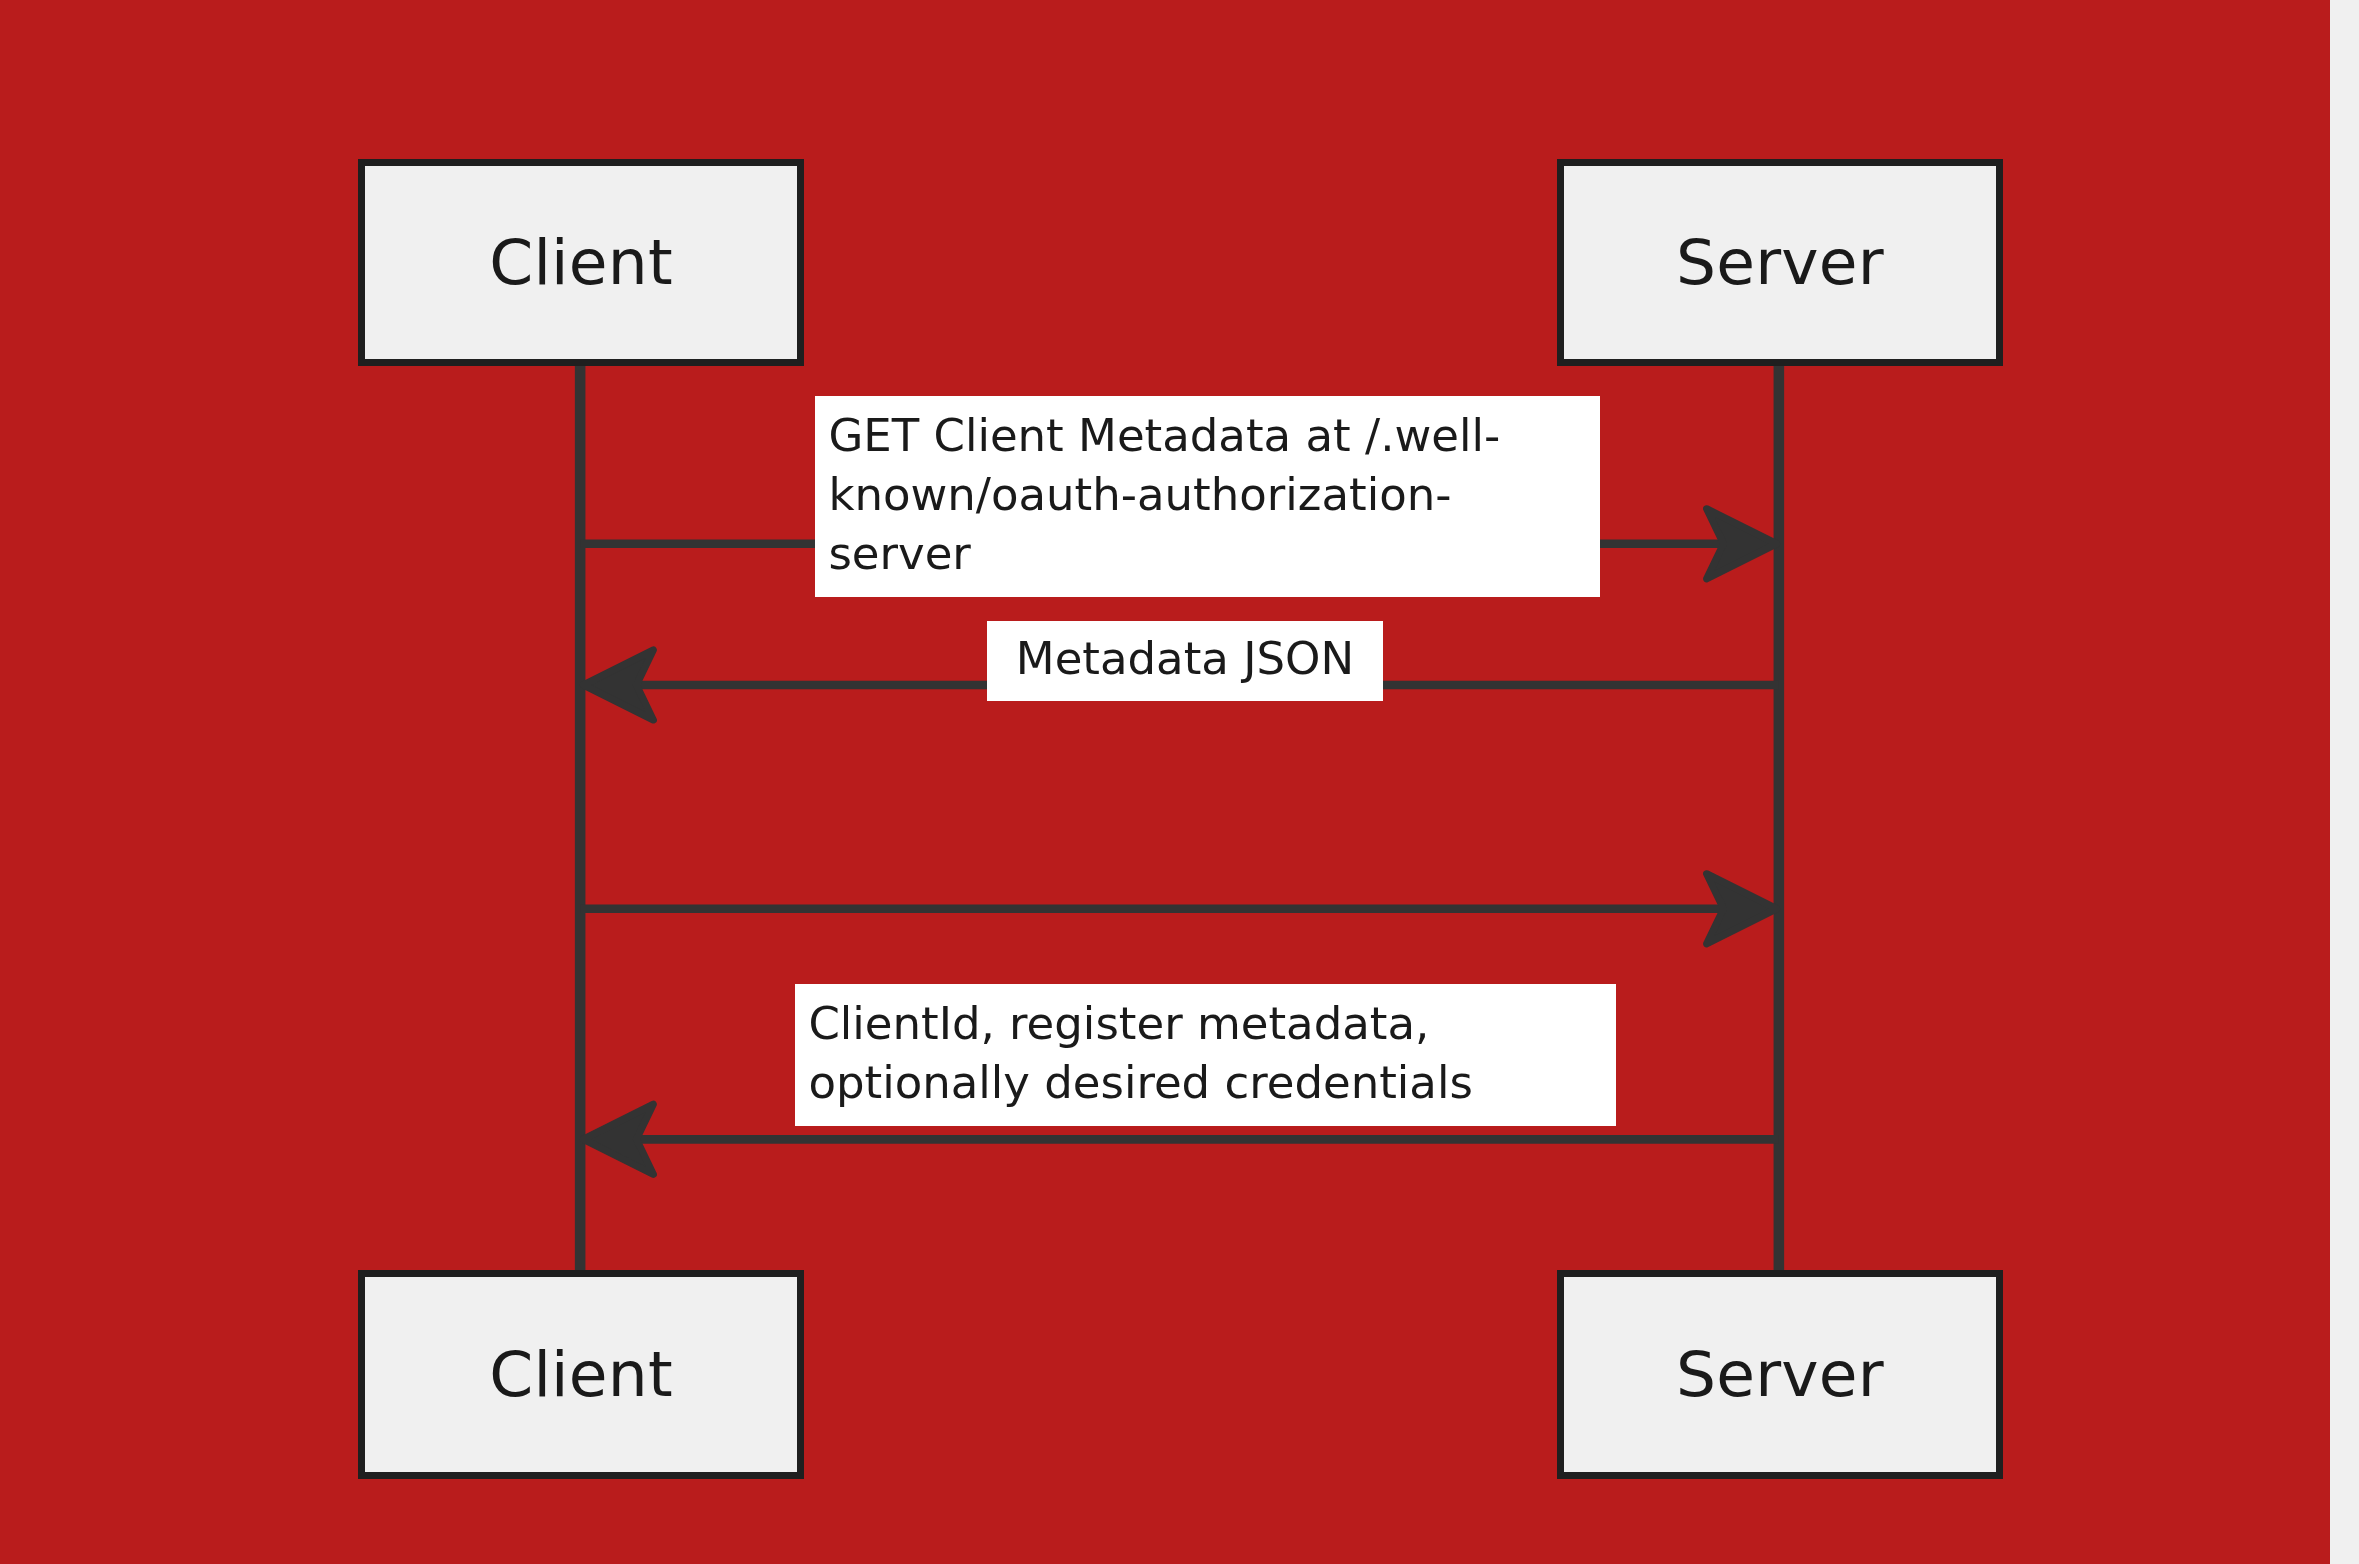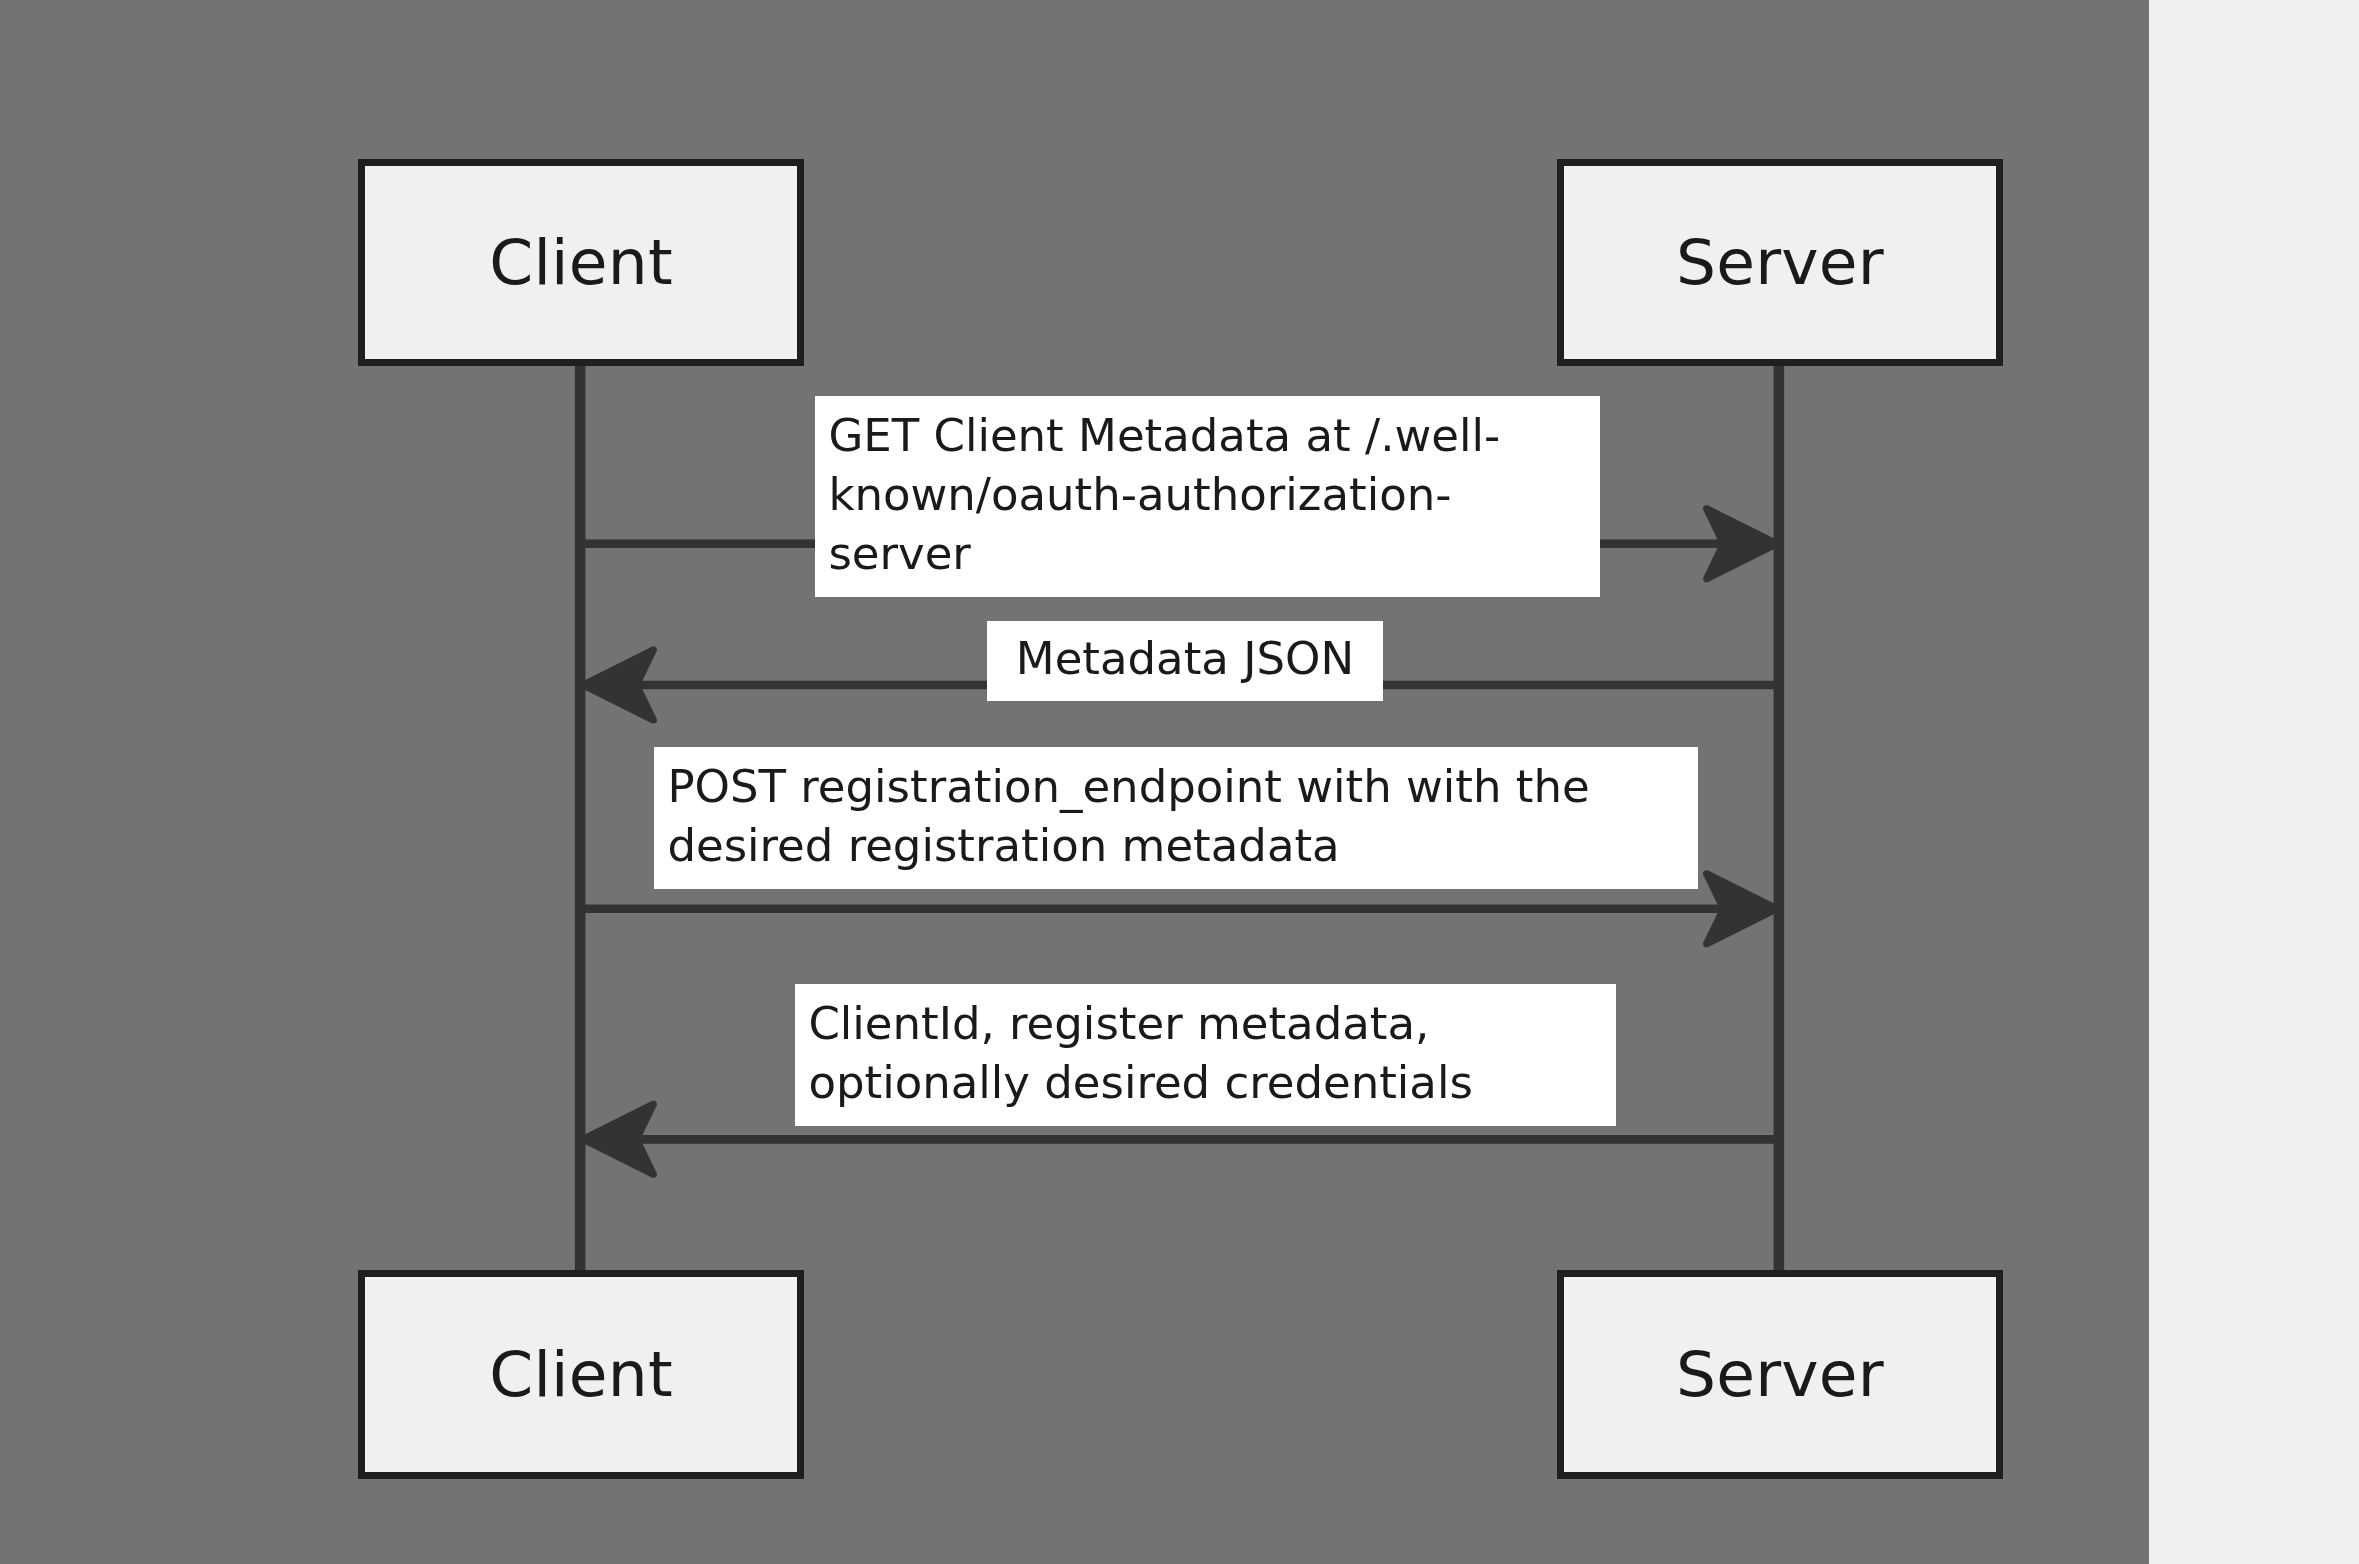--- a/index.html
+++ b/index.html
@@ -9,23 +9,23 @@
   }
   body {
     width: 2359px;
     height: 1564px;
     background: #f0f0f0;
     font-family: "DejaVu Sans", "Liberation Sans", sans-serif;
     overflow: hidden;
   }
   #diagram-root {
     position: relative;
-    width: 2149px;
+    width: 2330px;
     height: 1564px;
-    background: #737373;
+    background: #b91c1c;
   }
   .svg-layer {
     position: absolute;
     top: 0;
     left: 0;
     width: 2359px;
     height: 1564px;
   }
   
   .actor-box {
@@ -106,18 +106,17 @@
   </div>
 
   <div class="actor-box" id="actor-server-bot">
     <span class="actor-label">Server</span>
   </div>
 
   <div class="msg-label" id="msg-label-1"><span>GET Client Metadata at</span><span class="italic"> /.well-known/oauth-authorization-server</span></div>
 
   <div class="msg-label" id="msg-label-2"><span>Metadata JSON</span></div>
 
-  <div class="msg-label" id="msg-label-3"><span>POST registration_endpoint with with the desired registration metadata</span></div>
 
   <div class="msg-label" id="msg-label-4"><span>ClientId, register metadata, optionally desired credentials</span></div>
 
 </div>
 
 
 </body></html>

